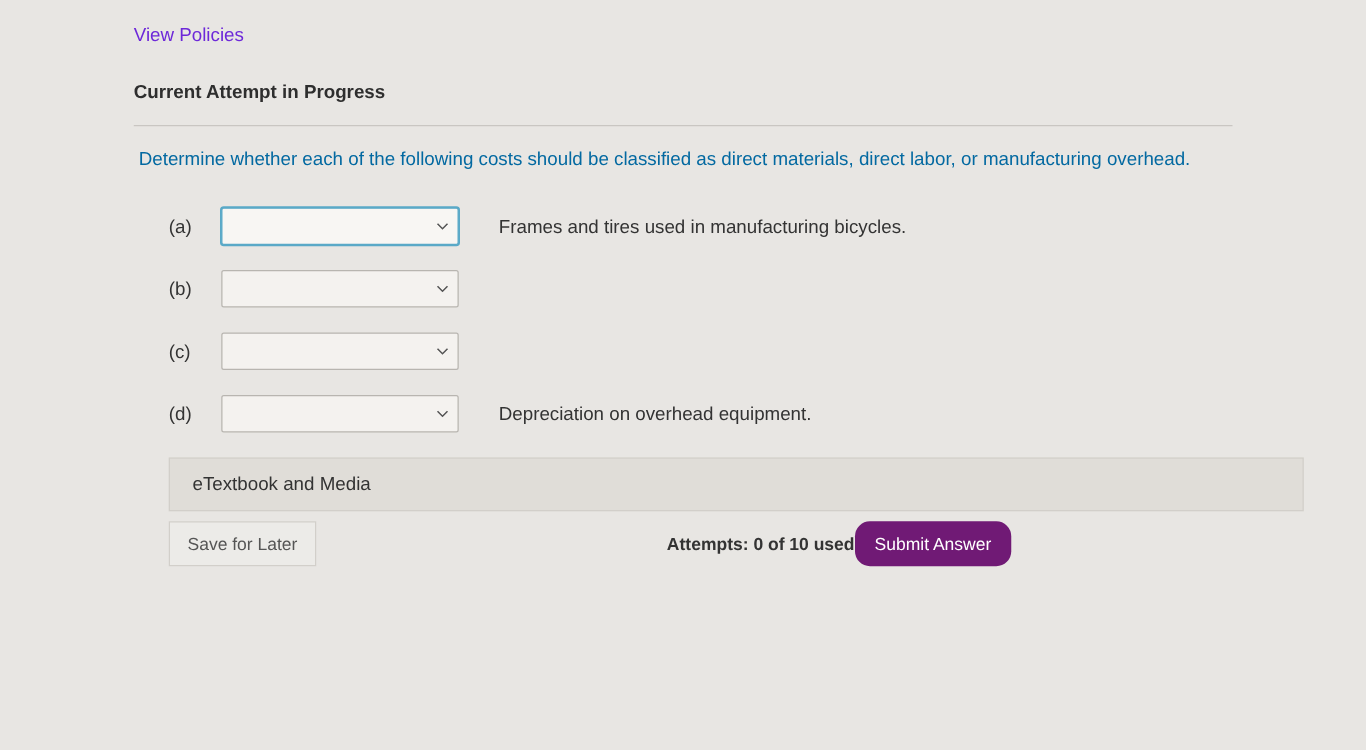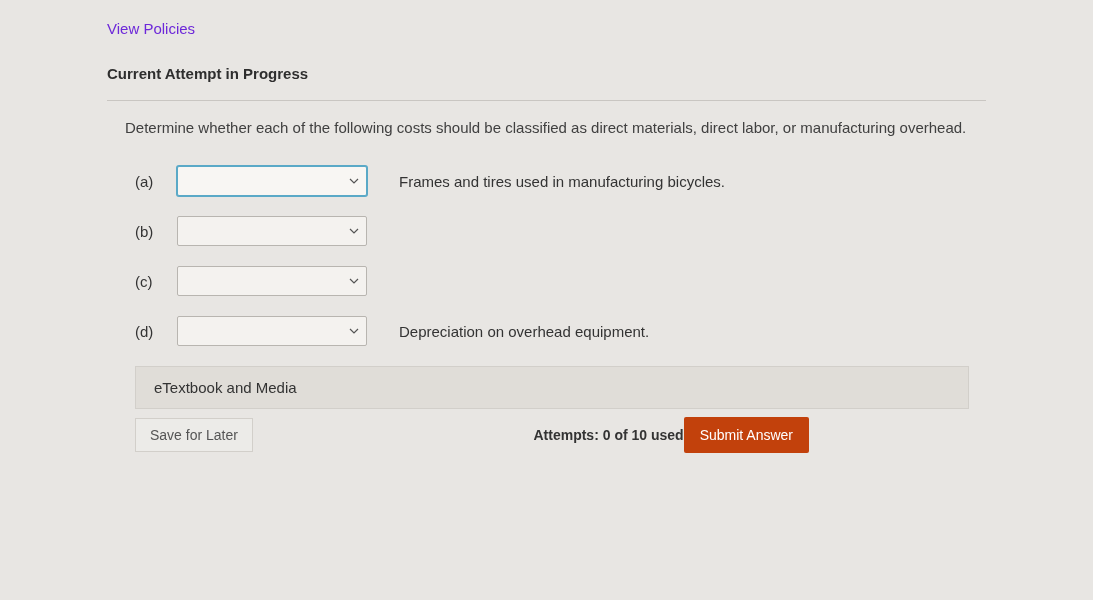--- a/index.html
+++ b/index.html
@@ -28,22 +28,22 @@
       color: #2e2e2e;
       margin-bottom: 18px;
     }
     .divider {
       border: none;
       border-top: 1px solid #c9c6c2;
       margin-bottom: 18px;
     }
     .instructions {
       font-size: 15px;
-      color: #404040;
-      margin-left: 18px;
+      color: #0369a1;
+      margin-left: 4px;
       margin-bottom: 30px;
     }
     .question-row {
       display: flex;
       align-items: center;
       margin-bottom: 20px;
       margin-left: 28px;
     }
     .label-col {
       width: 42px;
@@ -87,25 +87,24 @@
     }
     .etextbook-bar {
       background: #e0ddd8;
       border: 1px solid #d2cfca;
       padding: 12px 18px;
       font-size: 15px;
       color: #333;
       margin-top: 12px;
       margin-left: 28px;
       margin-right: 0;
-      width: 834px;
+      width: 908px;
     }
     .footer-row {
       display: flex;
-      align-items: center;
       justify-content: space-between;
       margin-top: 8px;
       margin-left: 28px;
       width: 674px;
     }
     .save-later {
       background: #ecebe8;
       border: 1px solid #d2cfca;
       padding: 8px 14px;
       font-size: 14px;
@@ -115,27 +114,27 @@
     .right-group {
       display: flex;
       align-items: center;
     }
     .attempts {
       font-size: 14px;
       color: #333;
       font-weight: 600;
     }
     .submit-btn {
-      background: #c2410c;
+      background: #701a75;
       color: #fff;
       border: none;
       padding: 10px 16px;
       font-size: 14px;
       cursor: pointer;
-      border-radius: 2px;
+      border-radius: 12px;
     }
   </style>
 </head>
 <body>
 
 <div class="container">
 
   <div class="view-policies">View Policies</div>
 
   <div class="section-title">Current Attempt in Progress</div>

